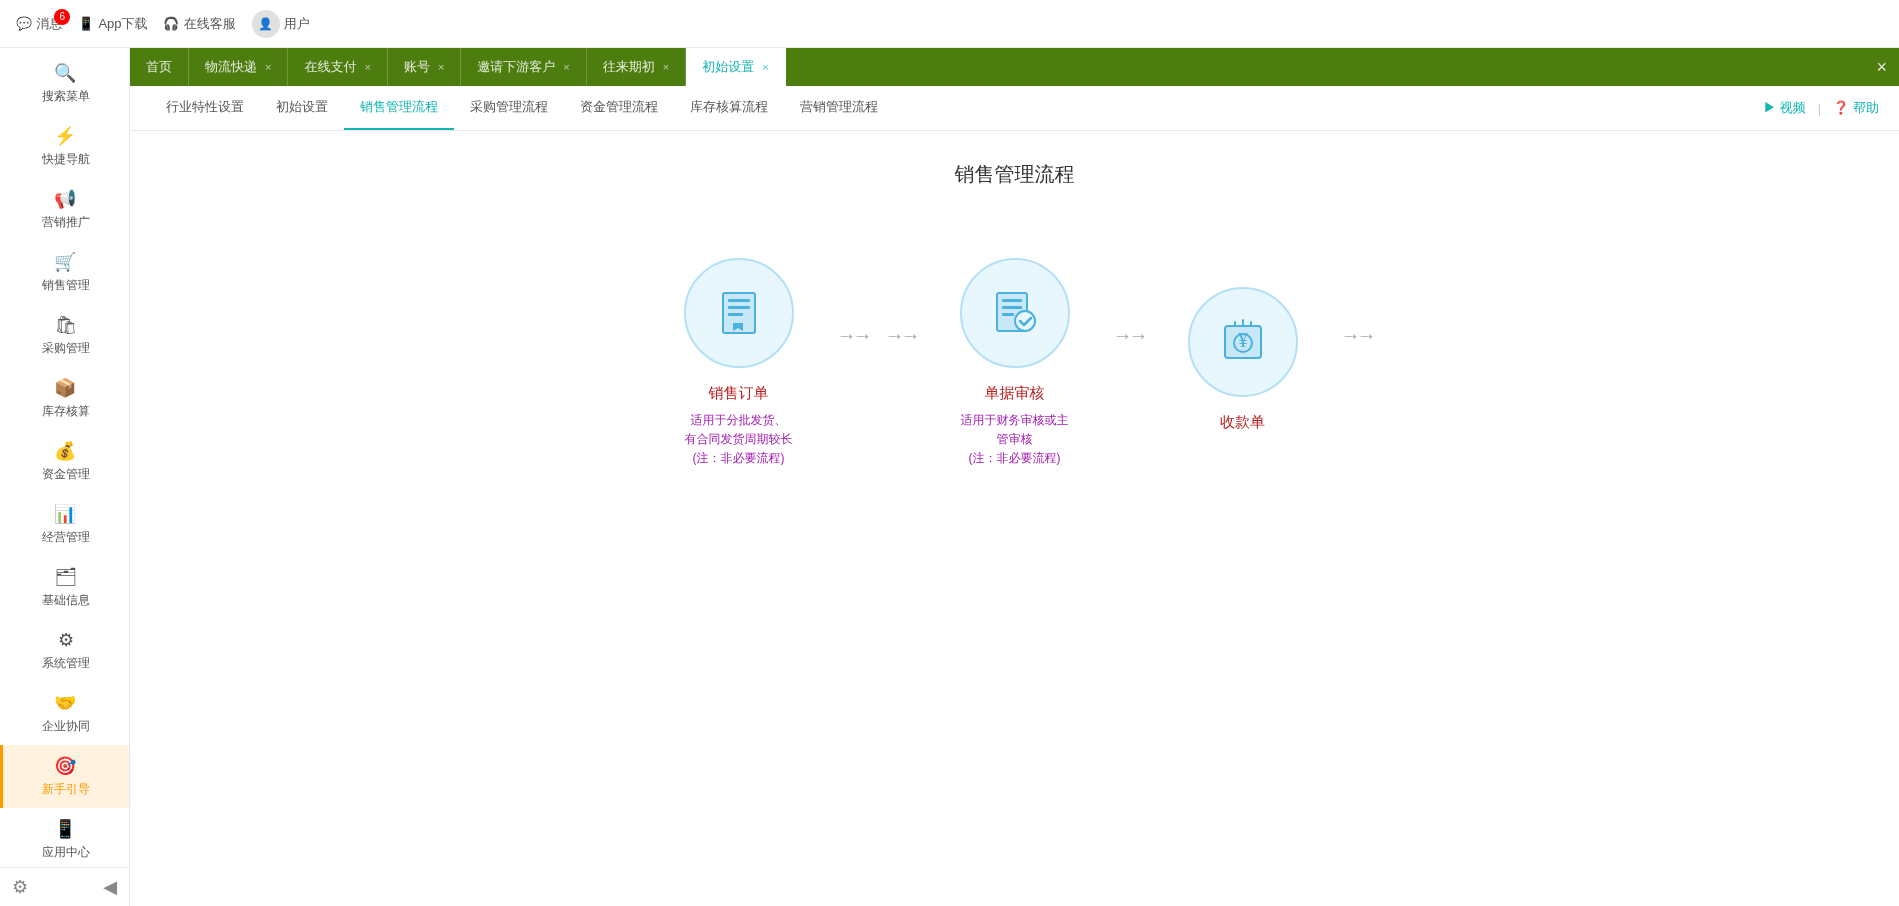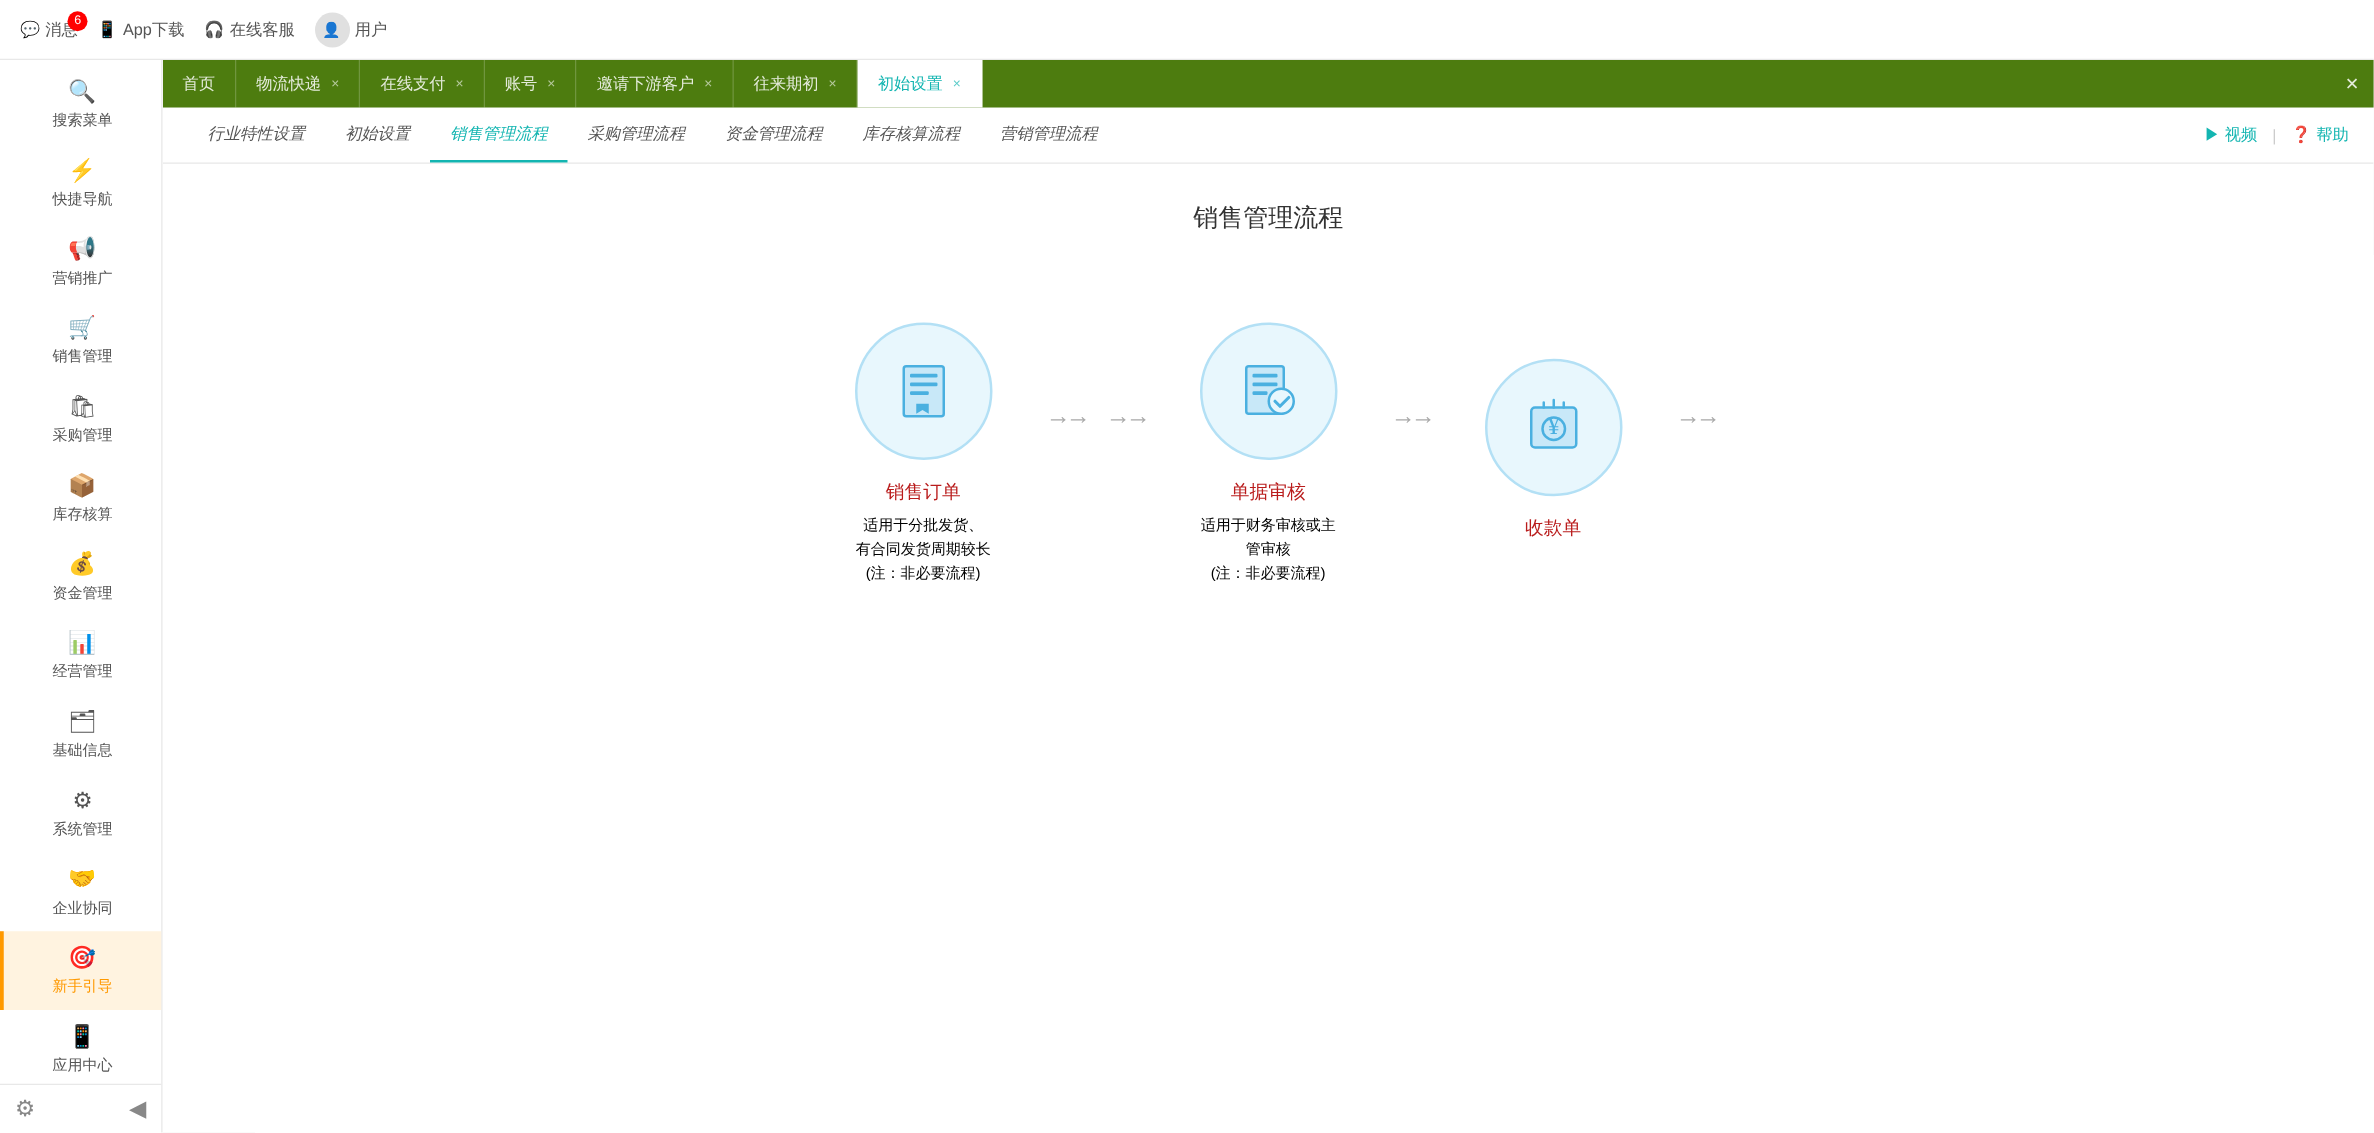--- a/index.html
+++ b/index.html
@@ -173,21 +173,20 @@
       justify-content: space-between;
     }
     .sub-tabs-left { display: flex; align-items: center; }
     .sub-tab {
       padding: 12px 16px;
       font-size: 13px;
       color: #555;
       cursor: pointer;
       border-bottom: 2px solid transparent;
       white-space: nowrap;
-      font-style: italic;
     }
     .sub-tab.active { color: #13b5b1; border-bottom: 2px solid #13b5b1; }
     .sub-tabs-right { display: flex; align-items: center; gap: 12px; font-size: 13px; color: #13b5b1; cursor: pointer; }
 
     
     .page-content {
       padding: 30px 20px;
     }
     .page-title {
       text-align: center;
@@ -224,21 +223,21 @@
     }
     .flow-circle svg { width: 52px; height: 52px; }
     .flow-label {
       font-size: 15px;
       color: #b91c1c;
       margin-bottom: 8px;
       font-weight: 500;
     }
     .flow-desc {
       font-size: 12px;
-      color: #000000;
+      color: #a21caf;
       text-align: center;
       line-height: 1.6;
     }
     .flow-arrow {
       display: flex;
       align-items: center;
       color: #aaa;
       font-size: 20px;
       padding: 0 8px;
       margin-bottom: 60px;

